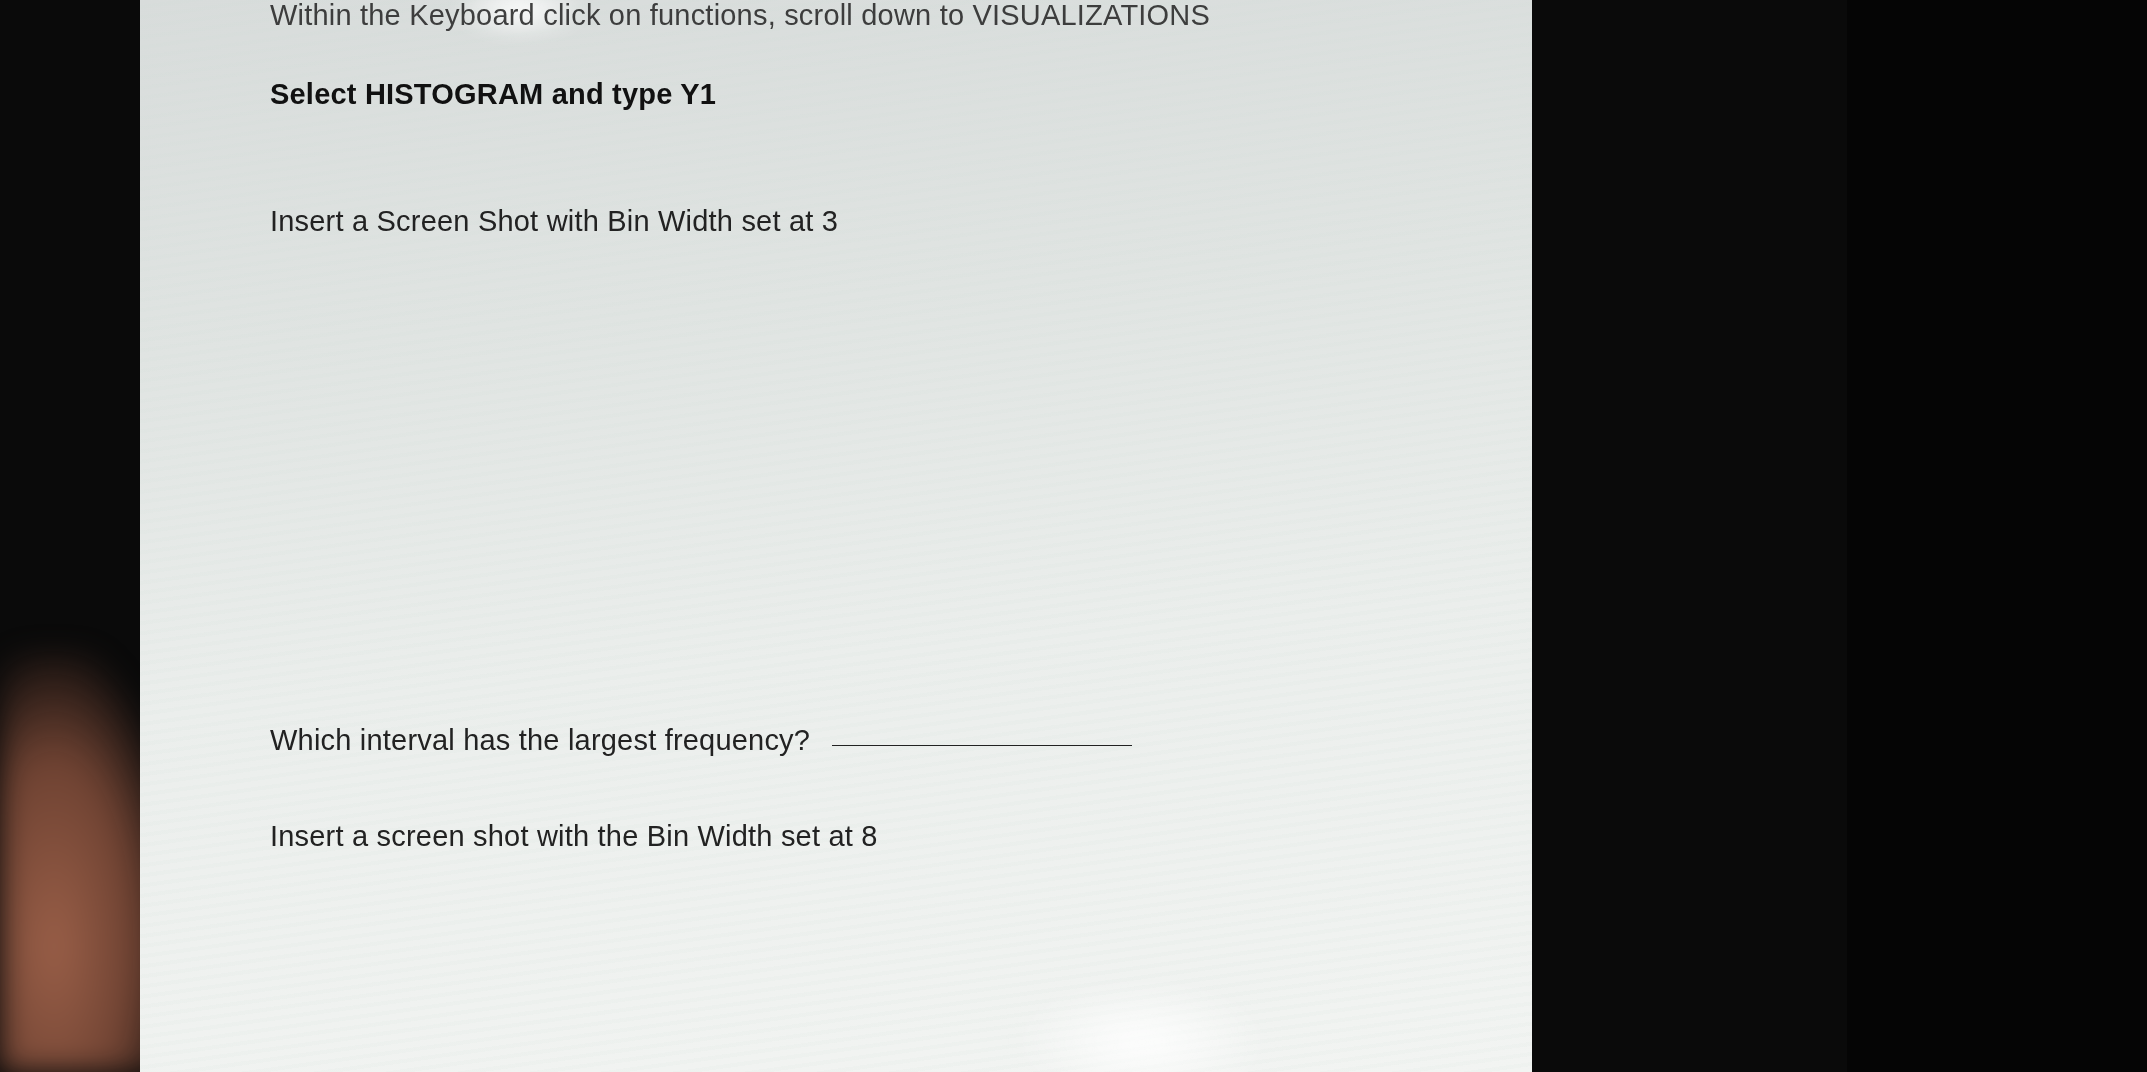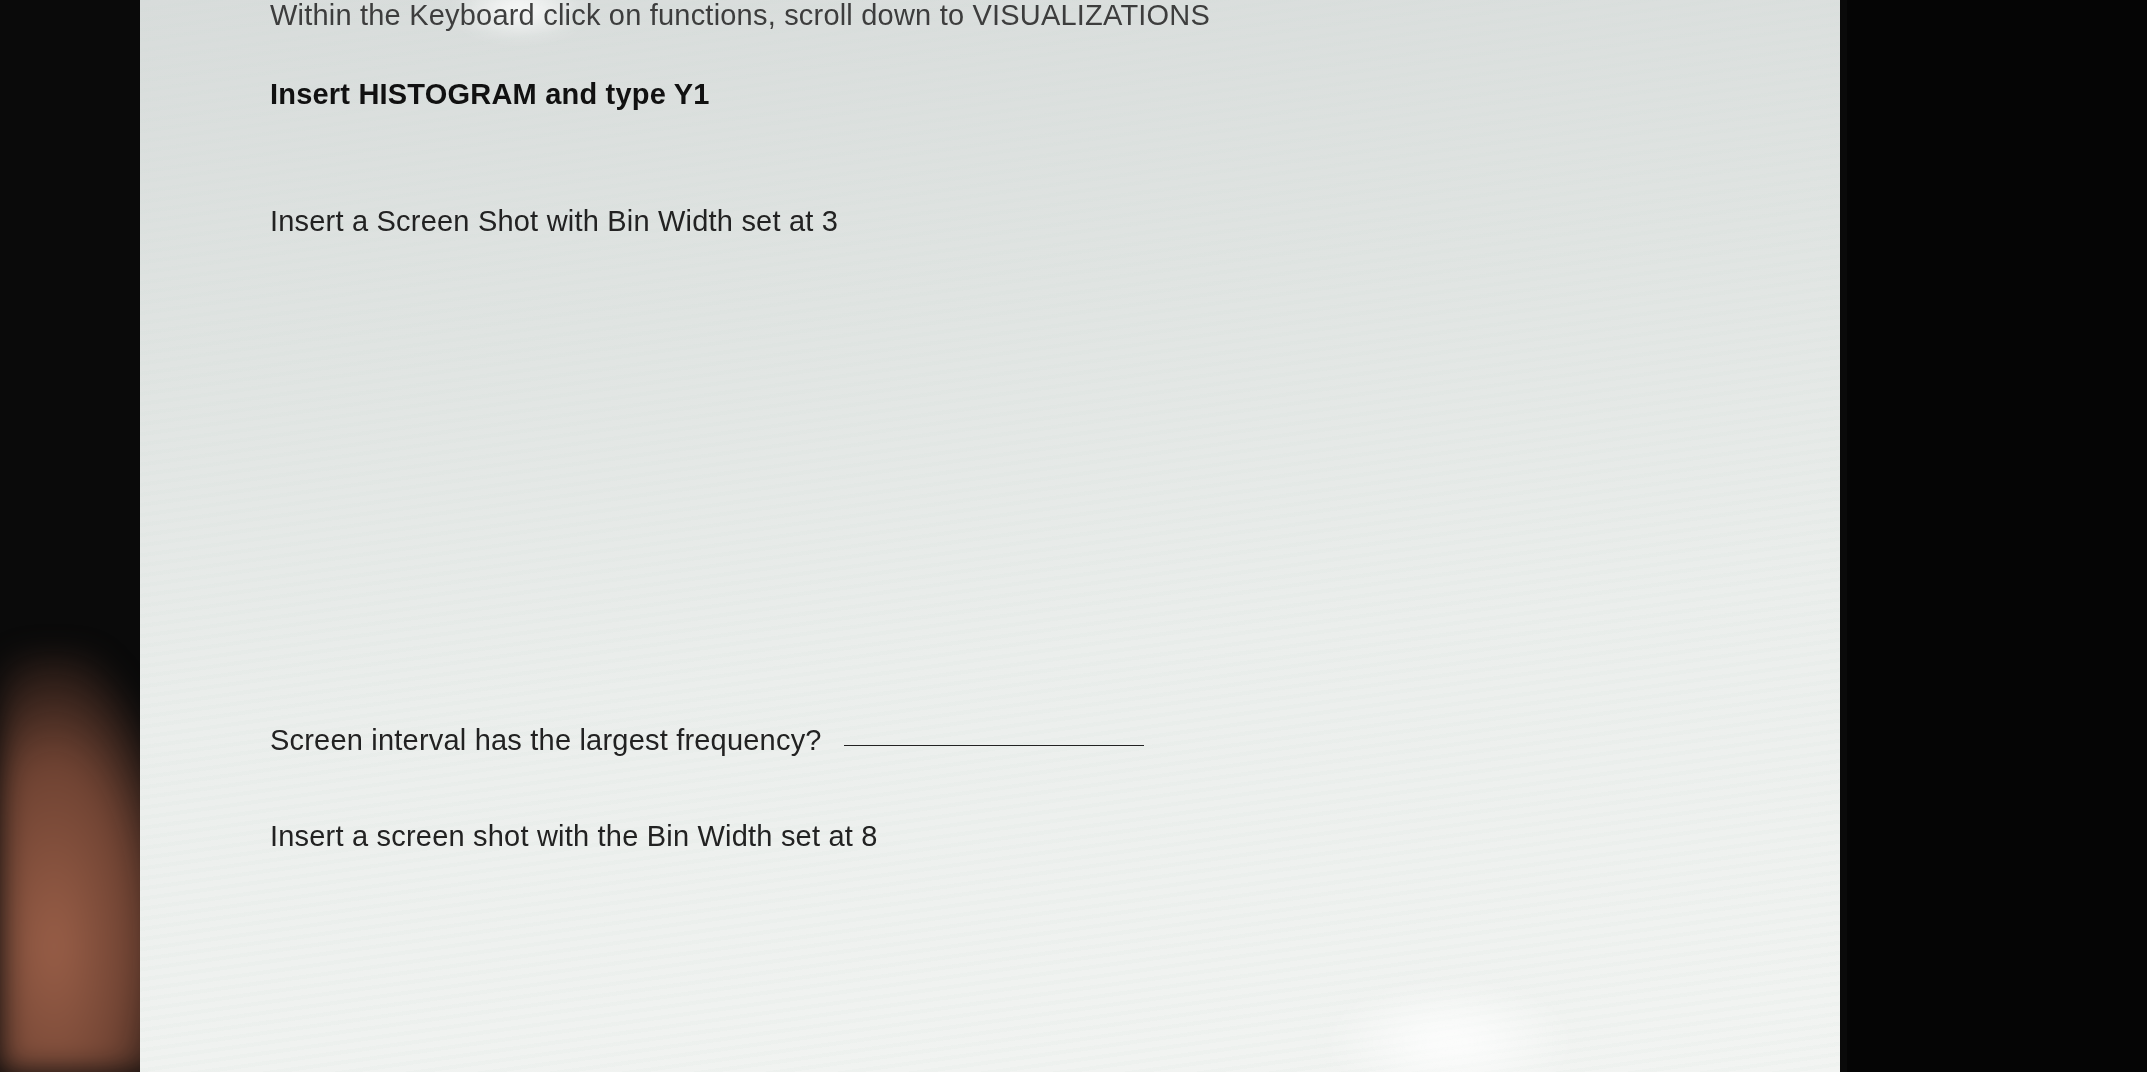--- a/index.html
+++ b/index.html
@@ -12,21 +12,21 @@
       height: 1072px;
       background: #0a0a0a;
       font-family: "Century Gothic", "Futura", "Avenir", Arial, sans-serif;
       position: relative;
       overflow: hidden;
     }
     .page {
       position: absolute;
       left: 140px;
       top: 0;
-      width: 1700px;
+      width: 1392px;
       height: 1072px;
       background: linear-gradient(175deg, #d8dcdb 0%, #e0e4e2 30%, #ebeeec 60%, #f2f4f2 100%);
       padding: 0 120px 0 130px;
       color: #1a1a1a;
     }
     .page::before {
       content: "";
       position: absolute;
       top: 0;
       left: 0;
@@ -115,32 +115,32 @@
 <div class="finger"></div>
 
 <div class="page">
   <div class="glare-top"></div>
   <div class="glare-bottom"></div>
 
   <p class="line line-partial-top">Within the Keyboard click on functions, scroll down to VISUALIZATIONS</p>
 
   <div class="spacer-40"></div>
 
-  <p class="line bold">Insert HISTOGRAM and type Y1</p>
+  <p class="line bold">Select HISTOGRAM and type Y1</p>
 
   <div class="spacer-40"></div>
 
 
   <div class="spacer-48"></div>
 
   <p class="line">Insert a Screen Shot with Bin Width set at 3</p>
 
   <div class="spacer-large"></div>
 
   <p class="line">
-    <span>Screen interval has the largest frequency?</span>
+    <span>Which interval has the largest frequency?</span>
     <span class="blank"></span>
   </p>
 
   <div class="spacer-56"></div>
 
   <p class="line">Insert a screen shot with the Bin Width set at 8</p>
 </div>
 
 </body></html>

